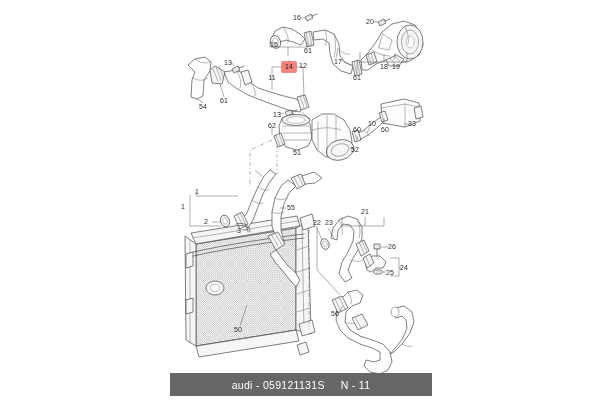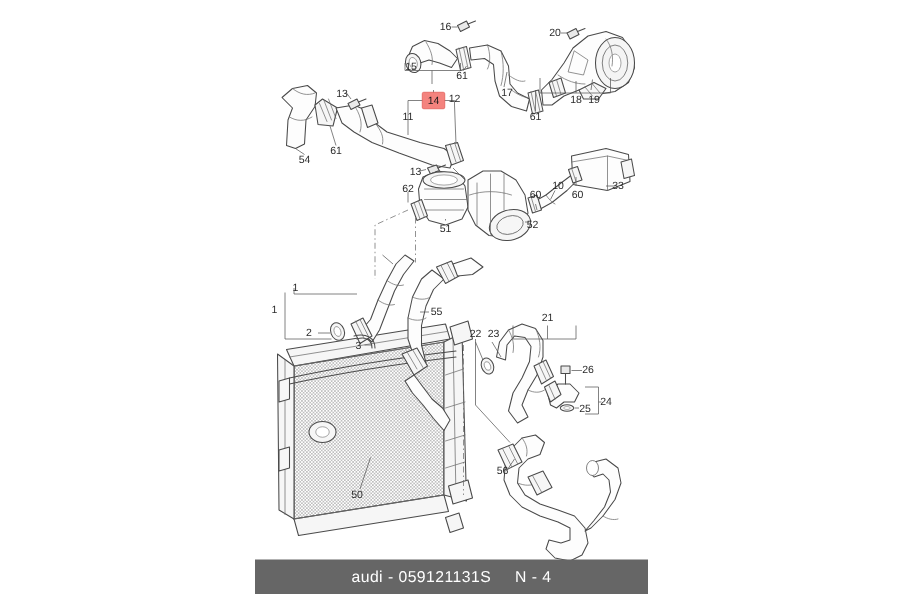--- a/index.html
+++ b/index.html
@@ -412,16 +412,16 @@
 
     <g>
       <rect class="hlbox" x="281.5" y="61.5" width="15" height="11" rx="1"></rect>
       <text class="lbl-hl" x="289" y="67.5">14</text>
     </g>
 
   </svg>
 
   <div id="caption-bar">
     <span class="cap-txt">audi - 059121131S</span>
-    <span class="cap-txt">N - 4</span>
+    <span class="cap-txt">N - 11</span>
   </div>
 
 </div>
 
 </body></html>

